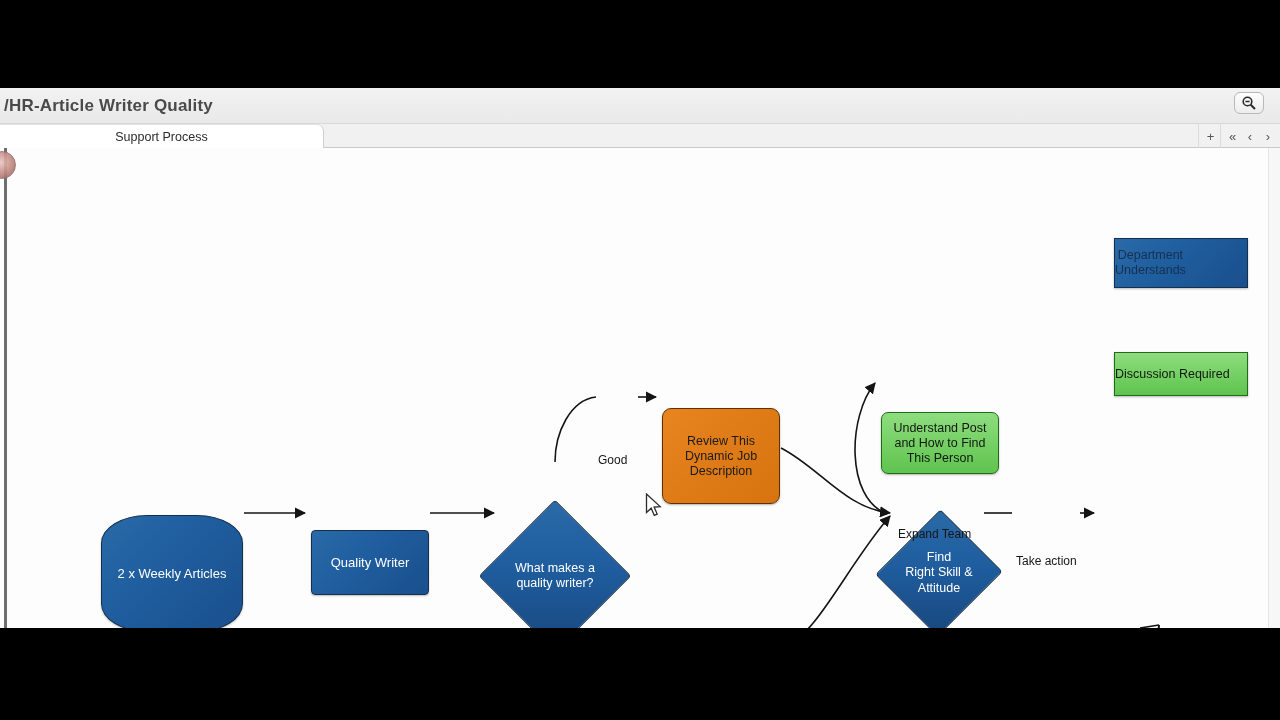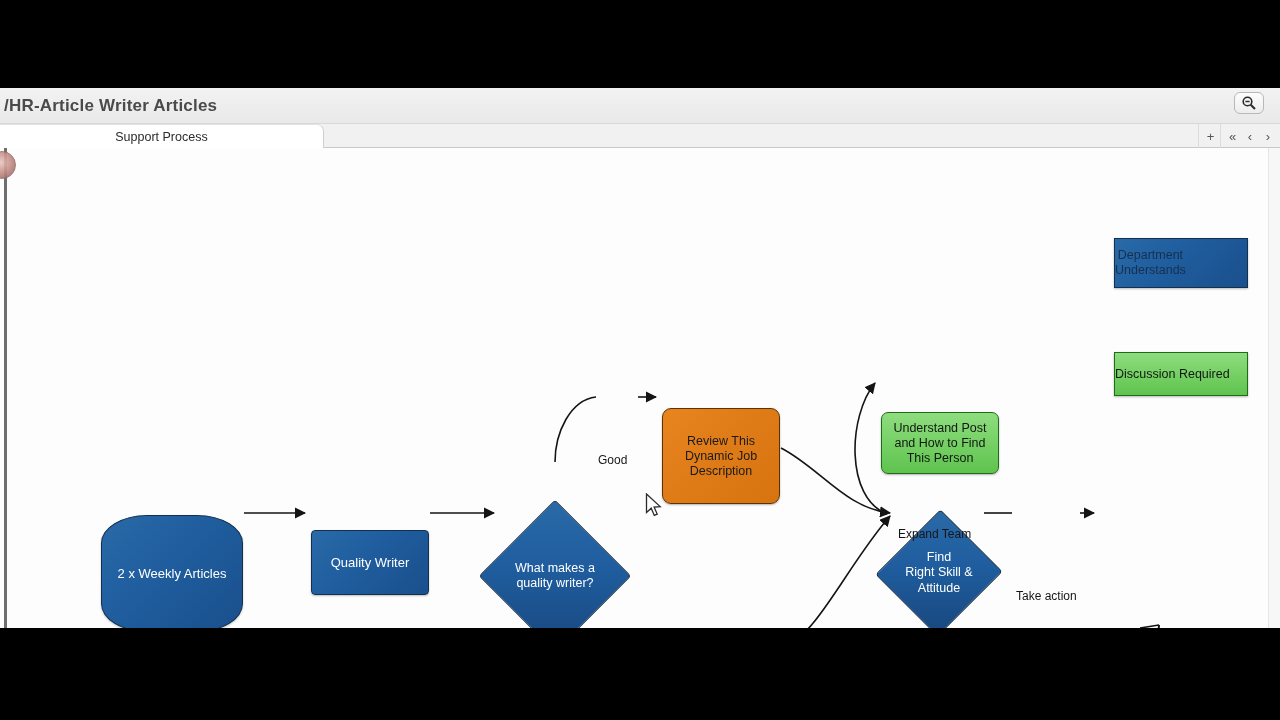--- a/index.html
+++ b/index.html
@@ -199,21 +199,21 @@
   .edge-label {
     position: absolute;
     font-size: 12px;
     color: #161616;
     background: transparent;
     z-index: 4;
     white-space: nowrap;
   }
   #label-good        { left: 598px; top: 305px; }
   #label-expand-team { left: 898px; top: 343px; margin-top: 36px; }
-  #label-take-action { left: 1016px; top: 441px; }
+  #label-take-action { left: 1016px; top: 406px; }
 
   
   .legend-box {
     position: absolute;
     display: flex; align-items: center; 
     text-align: center;
     border-radius: 0;
     font-size: 12.5px;
     line-height: 1.2;
     z-index: 5;
@@ -242,21 +242,21 @@
   }
 </style>
 </head>
 <body>
 
 <div id="screen">
 
   <div id="app">
 
     <div id="titlebar">
-      <div id="doc-title">/HR-Article Writer Articles</div>
+      <div id="doc-title">/HR-Article Writer Quality</div>
       <div id="zoom-out-btn">
         <svg width="16" height="16" viewBox="0 0 16 16">
           <circle cx="6.5" cy="6.5" r="4.3" fill="none" stroke="#2b2b2b" stroke-width="1.6"></circle>
           <line x1="4.4" y1="6.5" x2="8.6" y2="6.5" stroke="#2b2b2b" stroke-width="1.5"></line>
           <line x1="9.7" y1="9.7" x2="14" y2="14" stroke="#2b2b2b" stroke-width="2"></line>
         </svg>
       </div>
     </div>
 
     <div id="tabstrip">

